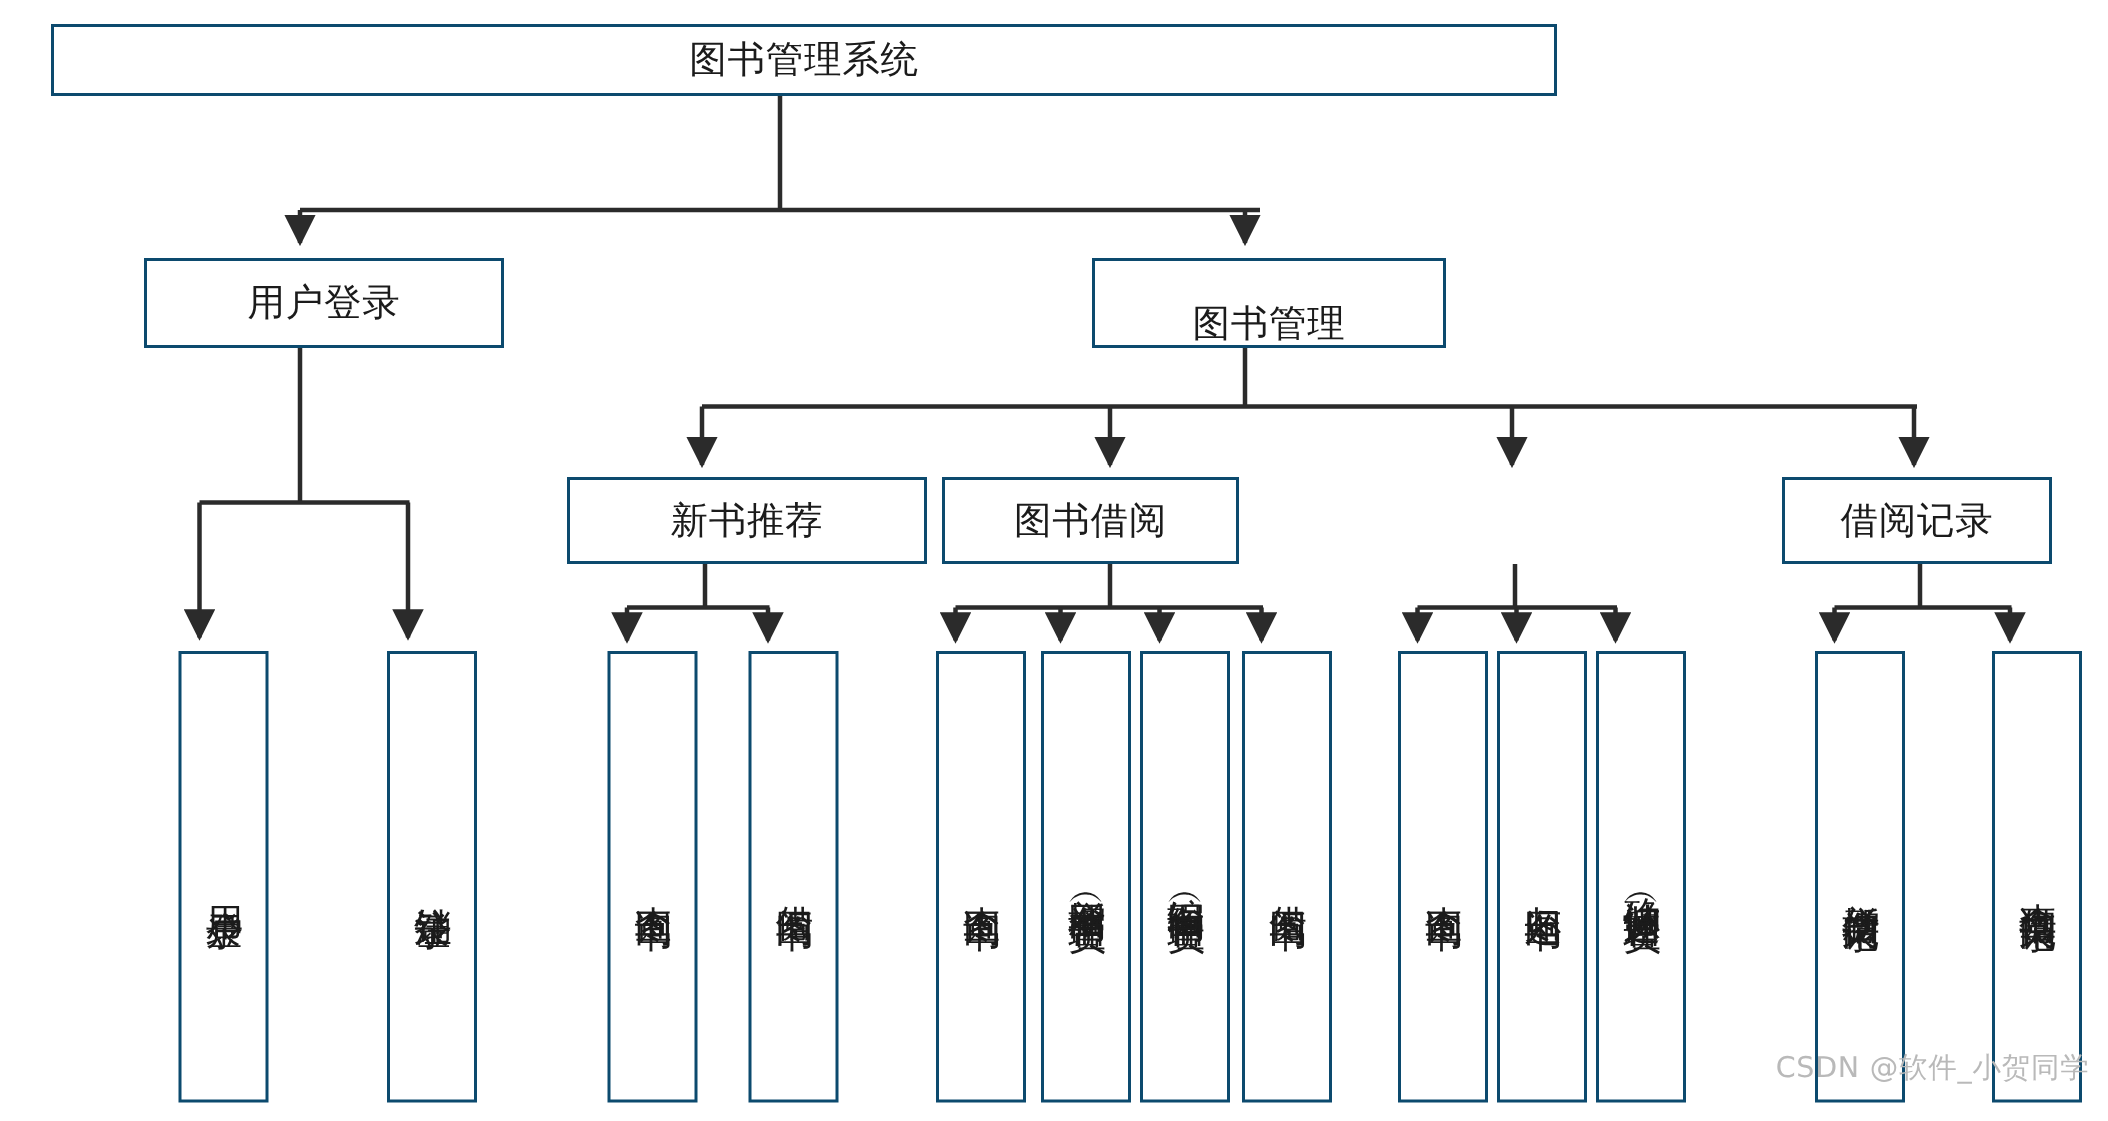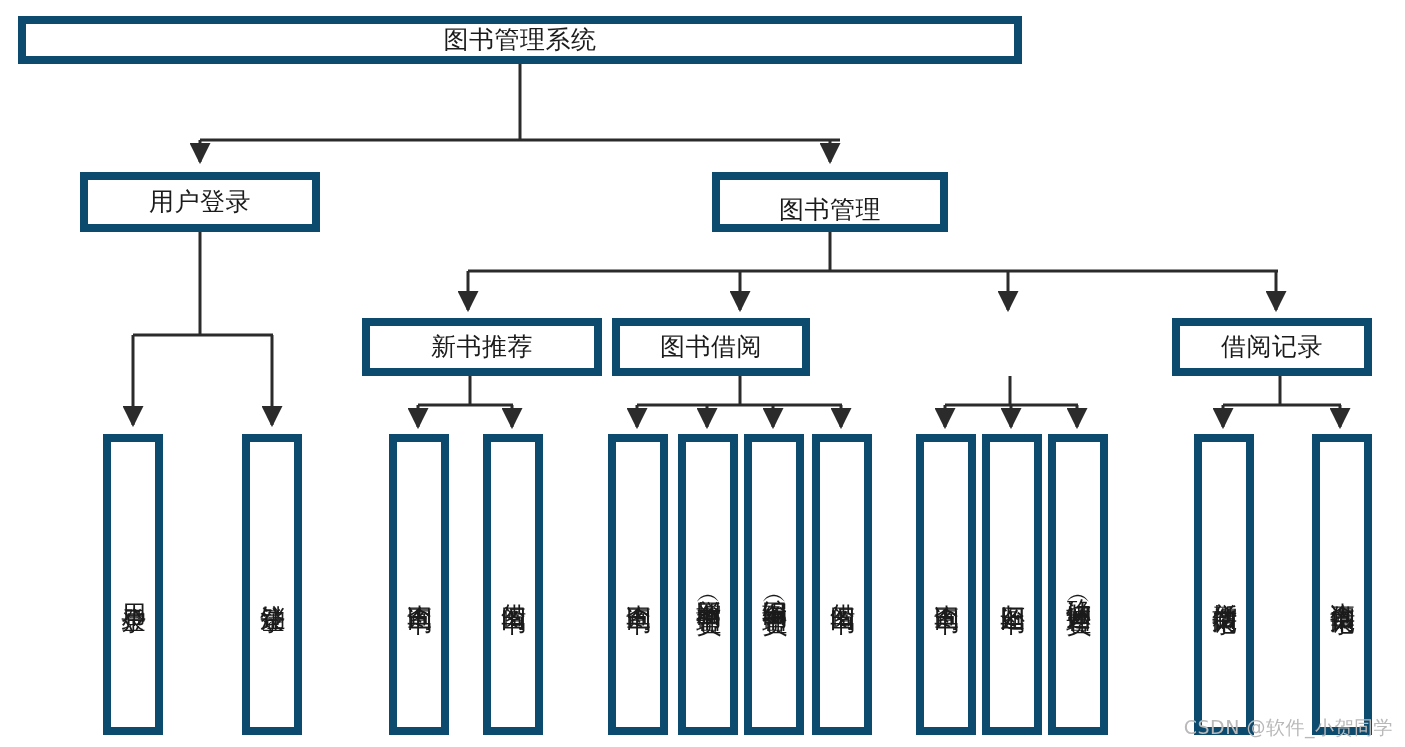--- a/index.html
+++ b/index.html
@@ -20,26 +20,27 @@
   #diagram-svg {
     position: absolute;
     top: 0;
     left: 0;
     width: 1405px;
     height: 747px;
   }
   .node {
     position: absolute;
     box-sizing: border-box;
-    border: 8px solid #0c4a6e;
+    border: 2px solid #0c4a6e;
     background: #ffffff;
     display: flex;
     align-items: center;
     justify-content: center;
     color: #1b1b1b;
+    margin-left: 16px;
   }
   .node .label {
     display: block;
     text-align: center;
     line-height: 1.12;
     white-space: nowrap;
     letter-spacing: 0.5px;
   }
   .node.horiz .label {
     font-size: 25px;
@@ -56,21 +57,21 @@
     writing-mode: vertical-rl;
     text-orientation: upright;
     font-size: 25px;
     line-height: 1.05;
     letter-spacing: 2px;
     white-space: nowrap;
   }
   #watermark {
     position: absolute;
     right: 12px;
-    bottom: 6px;
+    bottom: 22px;
     font-size: 19px;
     color: #b9b9b9;
     letter-spacing: 0.5px;
     white-space: nowrap;
     pointer-events: none;
   }
 </style>
 </head>
 <body>
 
@@ -136,21 +137,21 @@
   <div class="node horiz" style="left:712px; top:172px; width:236px; height:60px;align-items:flex-end;">
     <span class="label">图书管理</span>
   </div>
 
   <div class="node horiz" style="left:362px; top:318px; width:240px; height:58px;">
     <span class="label">新书推荐</span>
   </div>
   <div class="node horiz" style="left:612px; top:318px; width:198px; height:58px;">
     <span class="label">图书借阅</span>
   </div>
-  <div class="node horiz" style="left:1172px; top:318px; width:200px; height:58px;">
+  <div class="node horiz" style="left:1172px; top:318px; width:180px; height:58px;">
     <span class="label">借阅记录</span>
   </div>
 
   <div class="node vert" style="left:103px; top:434px; width:60px; height:301px;">
     <span class="label">用户登录</span>
   </div>
   <div class="node vert" style="left:242px; top:434px; width:60px; height:301px;">
     <span class="label">注销登录</span>
   </div>
 

